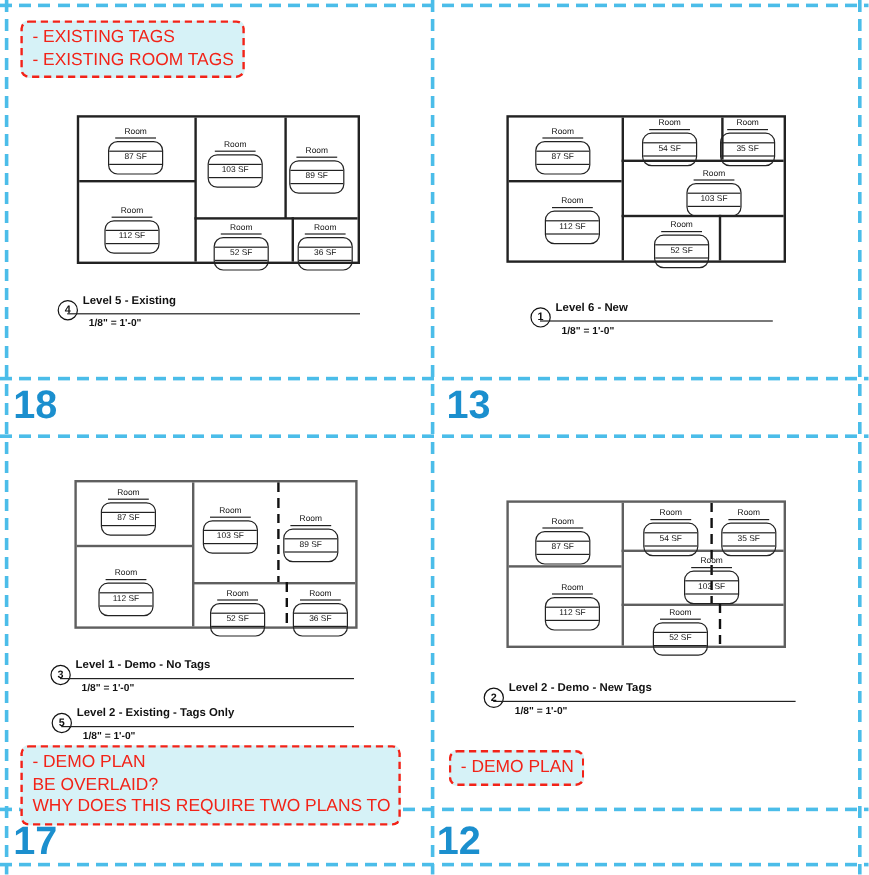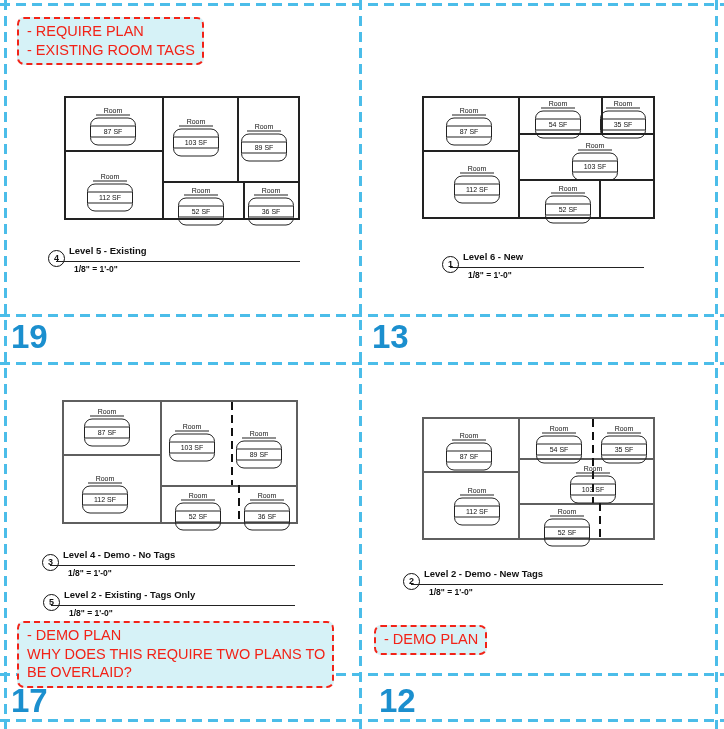--- a/index.html
+++ b/index.html
@@ -60,27 +60,27 @@
 
   <div class="gl gl-h" style="top:3px"></div>
   <div class="gl gl-h" style="top:314px"></div>
   <div class="gl gl-h" style="top:362px"></div>
   <div class="gl gl-h" style="top:673px"></div>
   <div class="gl gl-h" style="top:719px"></div>
   <div class="gl gl-v" style="left:4px"></div>
   <div class="gl gl-v" style="left:359px"></div>
   <div class="gl gl-v" style="left:715px"></div>
 
-  <div class="gridnum" style="left:11px;top:320px">19</div>
+  <div class="gridnum" style="left:11px;top:320px">18</div>
   <div class="gridnum" style="left:372px;top:320px">13</div>
   <div class="gridnum" style="left:11px;top:684px">17</div>
-  <div class="gridnum" style="left:379px;top:684px">12</div>
+  <div class="gridnum" style="left:364px;top:684px">12</div>
 
   <div class="note" style="left:17px;top:17px">
-    <div>- REQUIRE PLAN</div>
+    <div>- EXISTING TAGS</div>
     <div>- EXISTING ROOM TAGS</div>
   </div>
 
   <div class="plan" style="left:64px;top:96px;width:236px;height:124px">
     <span class="w" style="left:96px;top:0;width:1.5px;height:120px"></span>
     <span class="w" style="left:0;top:52px;width:97px;height:1.5px"></span>
     <span class="w" style="left:171px;top:0;width:1.5px;height:84px"></span>
     <span class="w" style="left:96px;top:83px;width:136px;height:1.5px"></span>
     <span class="w" style="left:177px;top:83px;width:1.5px;height:37px"></span>
     <div class="tag" style="left:47px;top:24px">
@@ -256,36 +256,36 @@
       <div class="box">
           <div class="r1"></div>
           <div class="r2">36 SF</div>
           <div class="r3"></div>
         </div>
     </div>
   </div>
 
   <div class="vtitle" style="left:42px;top:548px;width:253px">
     <span class="circ">3</span>
-    <span class="t">Level 4 - Demo - No Tags</span>
+    <span class="t">Level 1 - Demo - No Tags</span>
     <span class="ln"></span>
     <span class="s">1/8" = 1'-0"</span>
   </div>
 
   <div class="vtitle" style="left:43px;top:588px;width:252px">
     <span class="circ">5</span>
     <span class="t">Level 2 - Existing - Tags Only</span>
     <span class="ln"></span>
     <span class="s">1/8" = 1'-0"</span>
   </div>
 
   <div class="note" style="left:17px;top:621px">
     <div>- DEMO PLAN</div>
+    <div>BE OVERLAID?</div>
     <div>WHY DOES THIS REQUIRE TWO PLANS TO</div>
-    <div>BE OVERLAID?</div>
   </div>
 
   <div class="plan gray" style="left:422px;top:417px;width:233px;height:123px">
     <span class="w" style="left:94px;top:0;width:1.5px;height:119px"></span>
     <span class="w" style="left:0;top:52px;width:94px;height:1.5px"></span>
     <span class="w" style="left:94px;top:39px;width:135px;height:1.5px"></span>
     <span class="w" style="left:94px;top:84px;width:135px;height:1.5px"></span>
     <span class="dw" style="left:168px;top:0;height:84px"></span>
     <span class="dw" style="left:175px;top:84px;height:35px"></span>
     <div class="tag" style="left:45px;top:28px">

